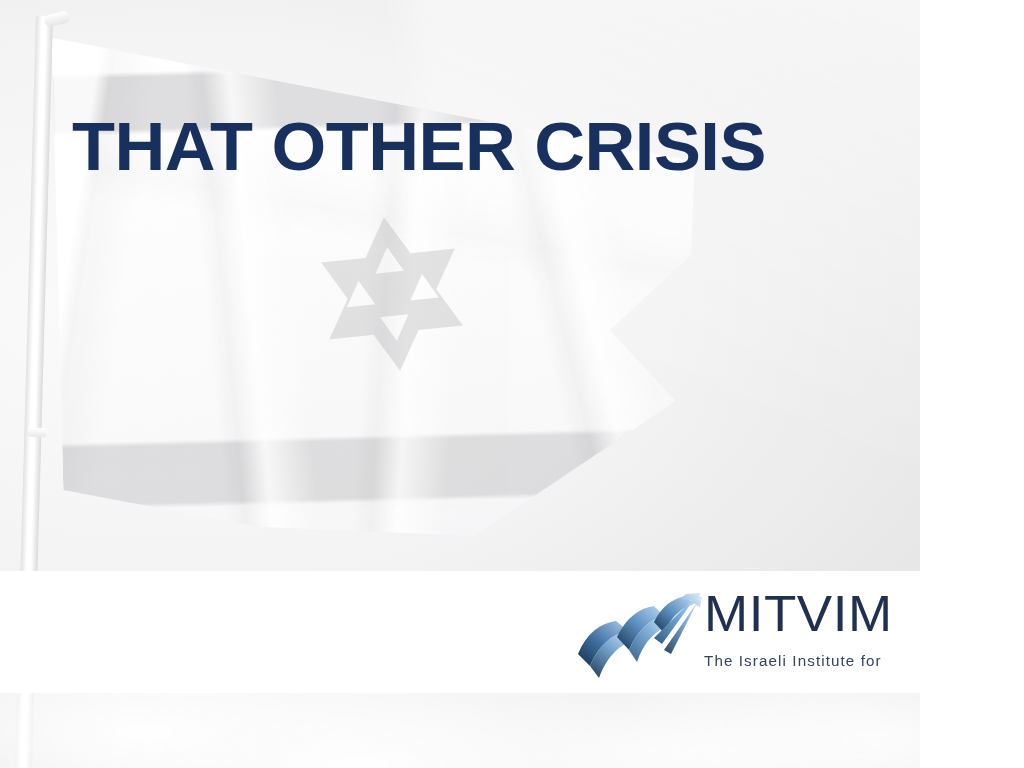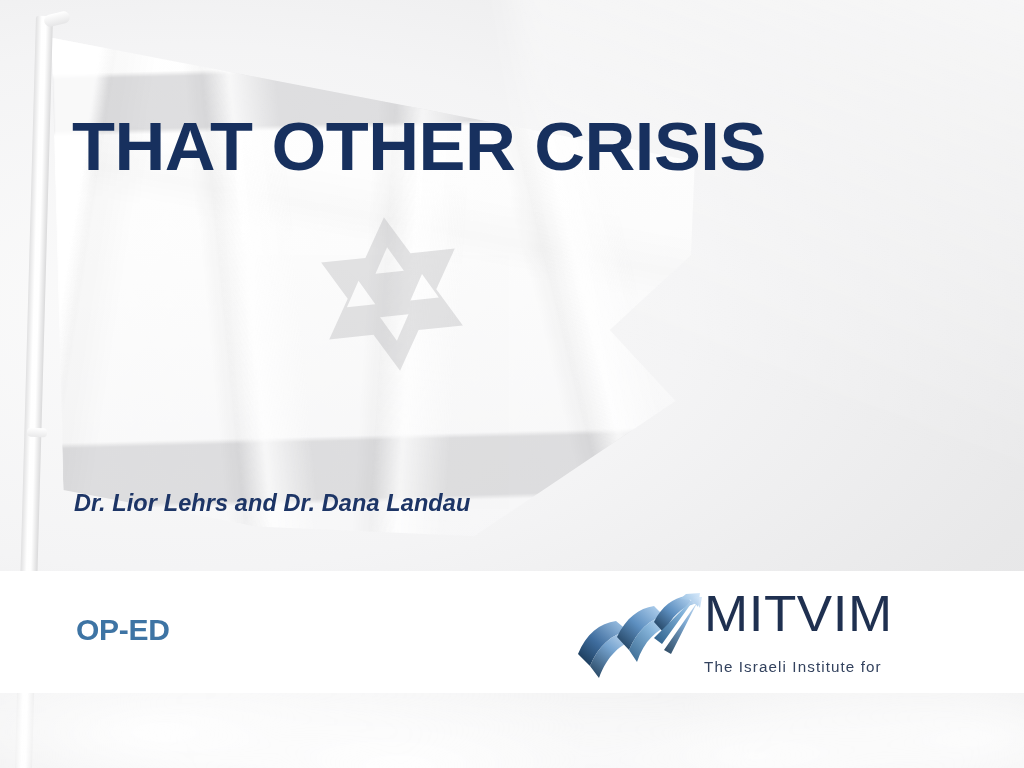--- a/index.html
+++ b/index.html
@@ -7,21 +7,21 @@
     margin: 0;
     padding: 0;
     background: #ffffff;
   }
   body {
     font-family: "Liberation Sans", sans-serif;
   }
 
   #slide {
     position: relative;
-    width: 1024px;
+    width: 920px;
     height: 768px;
     overflow: hidden;
     background: #e4e4e5;
   }
 
   
   .bg {
     position: absolute;
     inset: 0;
     overflow: hidden;
@@ -233,21 +233,21 @@
     transform-origin: left center;
     white-space: nowrap;
   }
   .logo-tag {
     font-size: 15.2px;
     line-height: 18.5px;
     font-weight: 400;
     color: #33425e;
     letter-spacing: 1.1px;
     white-space: nowrap;
-    margin-top: 18px;
+    margin-top: 12px;
   }
 </style>
 </head>
 <body>
 
 <div id="slide">
 
   <div class="bg">
     <div class="sky"></div>
     <div class="ray"></div>
@@ -268,25 +268,23 @@
 
     <div class="pole"></div>
     <div class="pole-cap"></div>
     <div class="pole-clip"></div>
 
     <div class="clouds"></div>
   </div>
 
   <div class="title">THAT OTHER CRISIS</div>
 
-  <div class="byline">Dr. Lior Lehrs and Dr. Dana Landau</div>
 
   <div class="band"></div>
 
-  <div class="kicker">OP-ED</div>
 
   <div class="logo">
 
     <div class="logo-mark">
       <svg width="128" height="96" viewBox="0 0 128 96" aria-hidden="true">
         <defs>
           <linearGradient id="g1" x1="0" y1="1" x2="1" y2="0">
             <stop offset="0%" stop-color="#13304b"></stop>
             <stop offset="45%" stop-color="#3f6d9e"></stop>
             <stop offset="100%" stop-color="#a9cdee"></stop>

